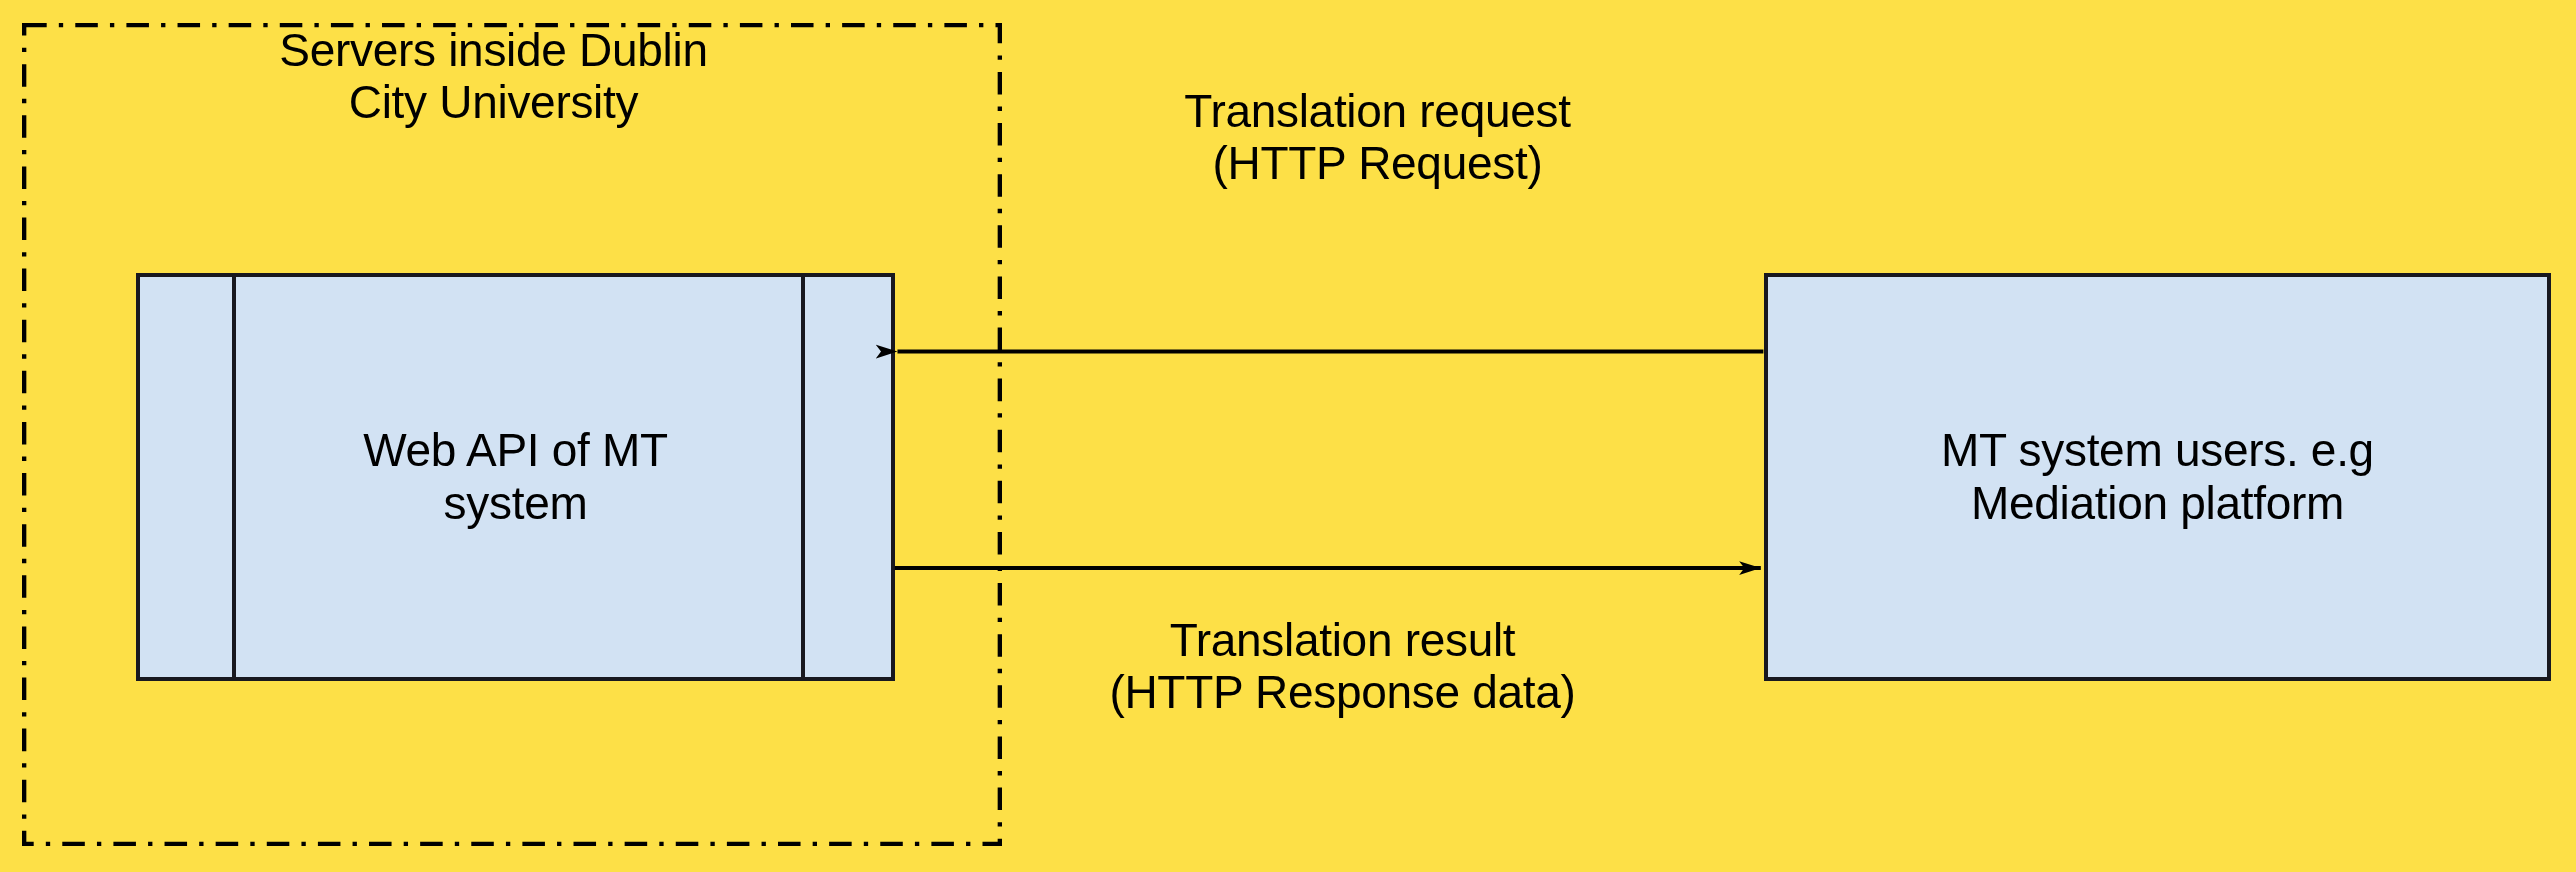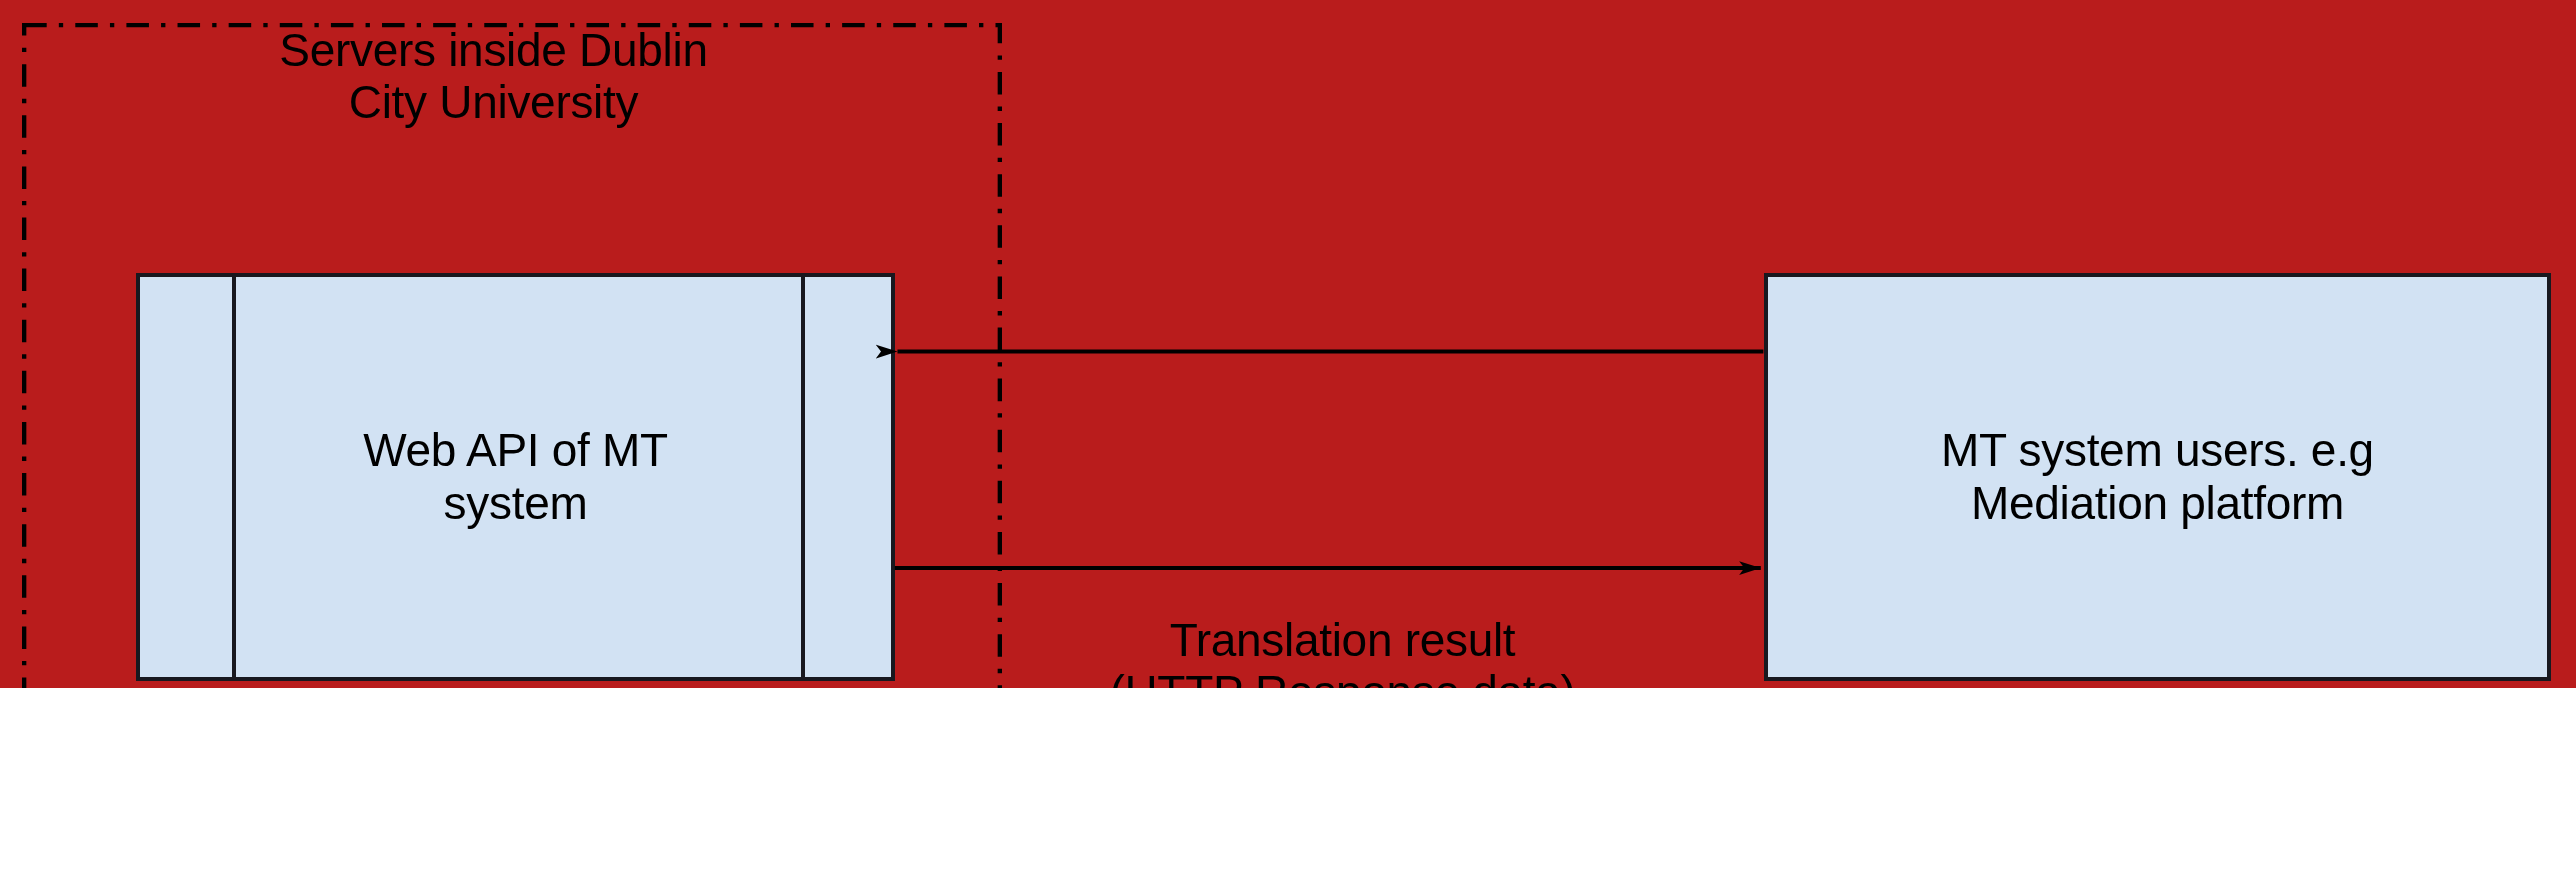--- a/index.html
+++ b/index.html
@@ -4,22 +4,22 @@
 <title>MT Web API Architecture Diagram</title>
 <style>
   html, body {
     margin: 0;
     padding: 0;
     background: #ffffff;
   }
   #canvas {
     position: relative;
     width: 2576px;
-    height: 688px;
-    background: #b91c1c;
+    height: 872px;
+    background: #fde047;
     overflow: hidden;
     font-family: "Liberation Sans", "DejaVu Sans", sans-serif;
     font-stretch: condensed;
   }
 
   
   .boundary {
     position: absolute;
     left: 21.7px;
     top: 23.4px;
@@ -163,18 +163,20 @@
       <marker id="arrow-right" markerWidth="26" markerHeight="20" refX="25" refY="10" orient="auto" markerUnits="userSpaceOnUse">
         <path d="M 25,10 L 0,2 L 6,10 L 0,18 Z" fill="#000000"></path>
       </marker>
     </defs>
 
     <line x1="2036" y1="406" x2="1036" y2="406" stroke="#000000" stroke-width="4.5" marker-end="url(#arrow-left)"></line>
 
     <line x1="1033" y1="656" x2="2033" y2="656" stroke="#000000" stroke-width="4.5" marker-end="url(#arrow-right)"></line>
   </svg>
 
+  <div class="edge-label" id="request-label">Translation request
+(HTTP Request)</div>
 
   <div class="edge-label" id="response-label">Translation result
 (HTTP Response data)</div>
 
 </div>
 
 
 </body></html>

